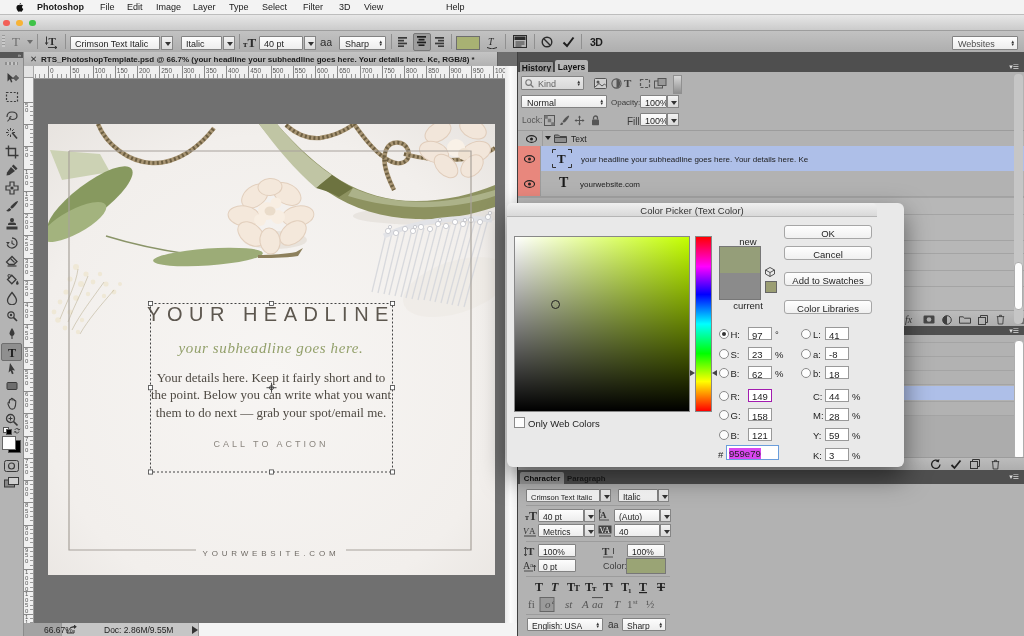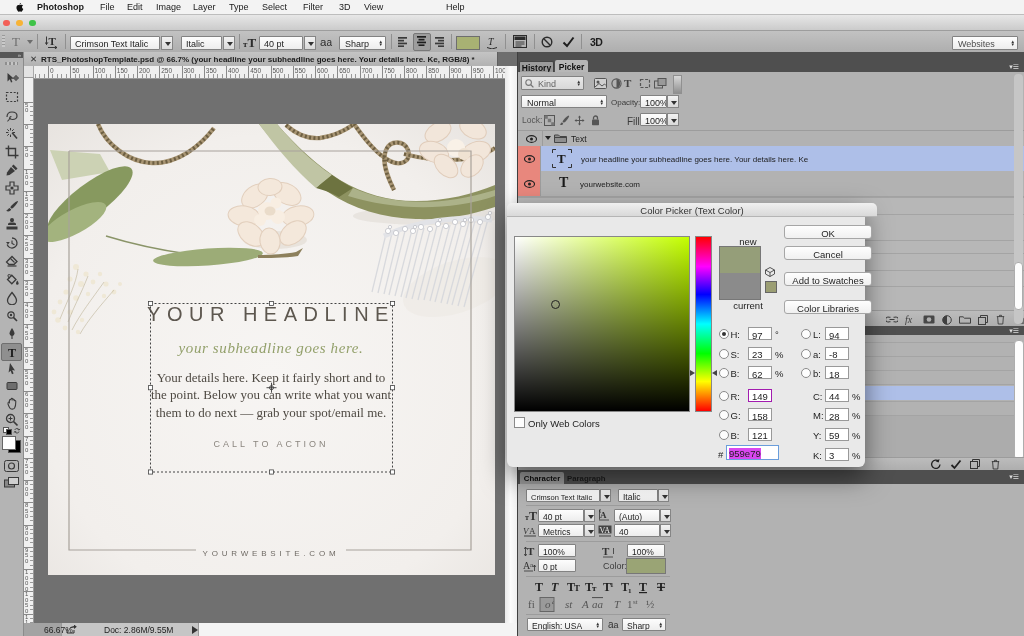--- a/index.html
+++ b/index.html
@@ -690,21 +690,21 @@
       <path d="M1 4 v4 h7 v-3" fill="none" stroke="#333"></path>
       <path d="M3 4 q2-3 5-3 l0-1.5 2.8 2.2 -2.8 2.2 0-1.5 q-3 0-5 1.6z" fill="#333"></path>
     </svg>
  <div class="abs" style="left:80px;top:2px;">Doc: 2.86M/9.55M</div>
  <div class="abs" style="left:168px;top:2.5px;width:0;height:0;border-top:4px solid transparent;border-bottom:4px solid transparent;border-left:6px solid #333;"></div>
  <div class="abs" style="left:174px;top:0;width:319px;height:13px;background:#f4f4f4;border-left:1px solid #9a9a9a;"></div>
 </div>
 <div class="abs" style="left:517px;top:52px;width:507px;height:584px;background:#b7b7b7;border-left:1.5px solid #3f3f3f;box-sizing:border-box;font-size:8.5px;color:#1d1d1d;">
 <div class="abs" style="left:0;top:0;width:507px;height:20px;background:#4f4f4f;"></div>
 <div class="abs" style="left:1px;top:9px;width:35px;height:11px;background:#9b9b9b;border-radius:2px 2px 0 0;text-align:center;color:#111;font-size:8.5px;font-weight:bold;padding-top:1px;border:1px solid #454545;border-bottom:none;box-sizing:border-box;">History</div>
-<div class="abs" style="left:37px;top:8px;width:33px;height:12px;background:#b7b7b7;border-radius:2px 2px 0 0;text-align:center;color:#111;font-size:8.5px;font-weight:bold;padding-top:2px;box-sizing:border-box;">Picker</div>
+<div class="abs" style="left:37px;top:8px;width:33px;height:12px;background:#b7b7b7;border-radius:2px 2px 0 0;text-align:center;color:#111;font-size:8.5px;font-weight:bold;padding-top:2px;box-sizing:border-box;">Layers</div>
 <div class="abs" style="right:5px;top:11px;color:#ddd;font-size:7px;">▾☰</div>
 <div class="abs" style="left:0;top:20px;width:507px;height:25px;background:#b2b2b2;border-bottom:1px solid #9c9c9c;">
  <div class="box" style="left:3px;top:4px;width:63px;height:14px;padding:2px 0 0 16px;color:#666;background:linear-gradient(#e8e8e8,#d8d8d8);">Kind<span class="ud">▲<br>▼</span></div>
  <svg class="abs" style="left:7px;top:7px" width="9" height="9" viewBox="0 0 9 9">
         <circle cx="3.6" cy="3.6" r="2.8" fill="none" stroke="#777" stroke-width="1.1"></circle>
         <path d="M5.8 5.8 L8.4 8.4" stroke="#777" stroke-width="1.3"></path>
       </svg>
  <svg class="abs" style="left:76px;top:6px" width="13" height="11" viewBox="0 0 13 11">
         <rect x="0.5" y="0.5" width="12" height="10" rx="1" fill="#cfcfcf" stroke="#555"></rect>
         <circle cx="4" cy="4" r="1.5" fill="#555"></circle>
@@ -952,21 +952,21 @@
           <text x="107" y="7" font-size="7">st</text>
   <text x="120" y="11">½</text>
  </g>
 </svg>
 <div class="abs" style="left:8px;top:130px;width:144px;height:1px;background:#9c9c9c;"></div>
 <div class="box" style="left:9px;top:134px;width:76px;height:13px;padding:2px 0 0 4px;font-size:8.5px;">English: USA<span class="ud">▲<br>▼</span></div>
 <div class="abs" style="left:90px;top:135px;font-size:9px;color:#333;"><span style="font-size:10px;">a</span>a</div>
 <div class="box" style="left:104px;top:134px;width:44px;height:13px;padding:2px 0 0 4px;font-size:8.5px;">Sharp<span class="ud">▲<br>▼</span></div>
 </div>
 </div>
-<div class="abs" style="left:507px;top:203px;width:358px;height:264px;background:#e9e9e9;border-radius:6px;box-shadow:0 10px 26px rgba(0,0,0,0.5);font-size:9.5px;color:#1d1d1d;">
+<div class="abs" style="left:507px;top:203px;width:358px;height:264px;background:#e9e9e9;border-radius:6px;box-shadow:0 10px 26px rgba(0,0,0,0.5);font-size:9.5px;color:#1d1d1d;padding-left:39px;">
  <div class="abs" style="left:0;top:0;width:370px;height:14px;background:linear-gradient(#f0f0f0,#d9d9d9);border-bottom:1px solid #b5b5b5;border-radius:5px 5px 0 0;text-align:center;color:#333;padding-top:2px;box-sizing:border-box;font-size:9.5px;">Color Picker (Text Color)</div>
 
  <div class="abs" style="left:7px;top:33px;width:174px;height:174px;background:
    linear-gradient(to bottom, rgba(0,0,0,0) 0%, #000 100%),
    linear-gradient(to right, #fff 0%, #c4ff00 100%);border:1px solid #888;">
   <div class="abs" style="left:36px;top:63px;width:7px;height:7px;border:1.2px solid #222;border-radius:50%;"></div>
  </div>
 
  <div class="abs" style="left:188px;top:33px;width:15px;height:174px;border:1px solid #888;background:linear-gradient(to bottom,#f00 0%,#f0f 17%,#00f 33%,#0ff 50%,#0f0 67%,#ff0 83%,#f00 100%);"></div>
  <div class="abs" style="left:182.5px;top:167px;width:0;height:0;border-top:3.5px solid transparent;border-bottom:3.5px solid transparent;border-left:5px solid #444;"></div>
@@ -1006,21 +1006,21 @@
     <div class="abs" style="left:223.5px;top:187.5px;">R:</div>
     <div class="abs" style="left:241.0px;top:185.5px;width:24px;height:13px;background:#fff;border:1px solid #a21caf;padding:1.5px 0 0 3px;box-sizing:border-box;">149</div>
 <div class="abs" style="left:211.5px;top:207px;width:8px;height:8px;border:1px solid #8a8a8a;border-radius:50%;background:#fdfdfd;"></div>
     <div class="abs" style="left:223.5px;top:207px;">G:</div>
     <div class="abs" style="left:241.0px;top:205px;width:24px;height:13px;background:#fff;border:1px solid #999;padding:1.5px 0 0 3px;box-sizing:border-box;">158</div>
 <div class="abs" style="left:211.5px;top:226.5px;width:8px;height:8px;border:1px solid #8a8a8a;border-radius:50%;background:#fdfdfd;"></div>
     <div class="abs" style="left:223.5px;top:226.5px;">B:</div>
     <div class="abs" style="left:241.0px;top:224.5px;width:24px;height:13px;background:#fff;border:1px solid #999;padding:1.5px 0 0 3px;box-sizing:border-box;">121</div>
 <div class="abs" style="left:294px;top:126px;width:8px;height:8px;border:1px solid #8a8a8a;border-radius:50%;background:#fdfdfd;"></div>
     <div class="abs" style="left:306px;top:126px;">L:</div>
-    <div class="abs" style="left:318px;top:124px;width:24px;height:13px;background:#fff;border:1px solid #999;padding:1.5px 0 0 3px;box-sizing:border-box;">94</div>
+    <div class="abs" style="left:318px;top:124px;width:24px;height:13px;background:#fff;border:1px solid #999;padding:1.5px 0 0 3px;box-sizing:border-box;">41</div>
 <div class="abs" style="left:294px;top:145.5px;width:8px;height:8px;border:1px solid #8a8a8a;border-radius:50%;background:#fdfdfd;"></div>
     <div class="abs" style="left:306px;top:145.5px;">a:</div>
     <div class="abs" style="left:318px;top:143.5px;width:24px;height:13px;background:#fff;border:1px solid #999;padding:1.5px 0 0 3px;box-sizing:border-box;">-8</div>
 <div class="abs" style="left:294px;top:165px;width:8px;height:8px;border:1px solid #8a8a8a;border-radius:50%;background:#fdfdfd;"></div>
     <div class="abs" style="left:306px;top:165px;">b:</div>
     <div class="abs" style="left:318px;top:163px;width:24px;height:13px;background:#fff;border:1px solid #999;padding:1.5px 0 0 3px;box-sizing:border-box;">18</div>
 <div class="abs" style="left:306px;top:187.5px;">C:</div>
     <div class="abs" style="left:318px;top:185.5px;width:24px;height:13px;background:#fff;border:1px solid #999;padding:1.5px 0 0 3px;box-sizing:border-box;">44</div>
     <div class="abs" style="left:345px;top:187.5px;">%</div>
 <div class="abs" style="left:306px;top:207px;">M:</div>

